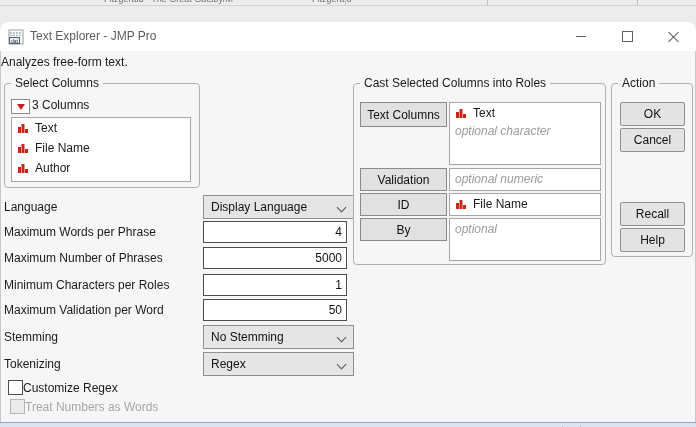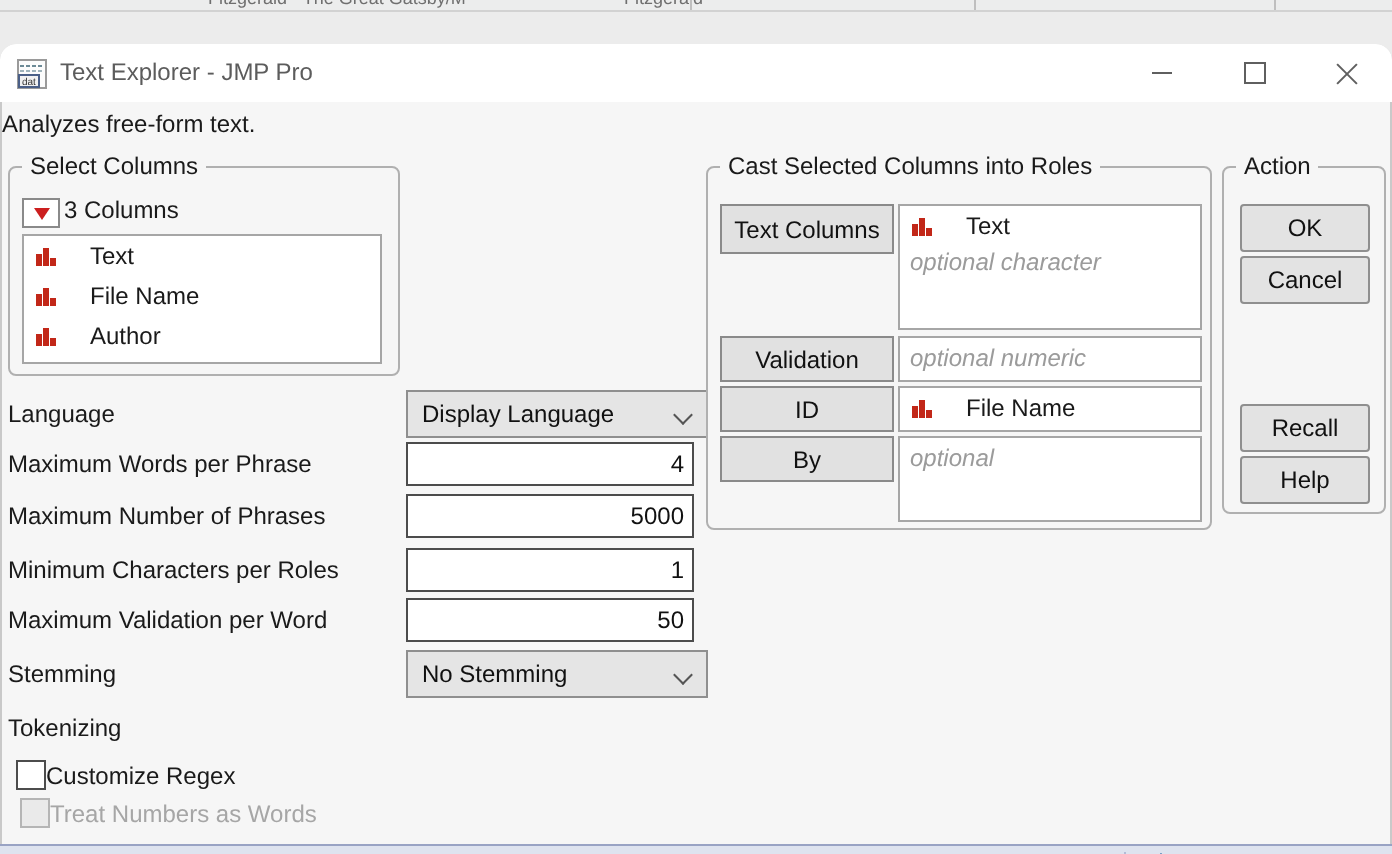--- a/index.html
+++ b/index.html
@@ -16,21 +16,21 @@
           border-radius:8px 8px 0 0;box-shadow:0 0 0 1px #c9c9c9 inset;}
   #titlebar{position:absolute;left:0;top:0;width:696px;height:29px;background:#ffffff;
             border-radius:8px 8px 0 0;}
   #title-text{position:absolute;left:30px;top:7px;color:#5c5c5c;font-size:12px;}
   .winctl{position:absolute;top:0;width:44px;height:29px;display:flex;align-items:center;justify-content:center;}
   
   .grp{position:absolute;border:1px solid #b0b0b0;border-radius:4px;}
   .grp-label{position:absolute;top:-8px;left:6px;background:#f6f6f6;padding:0 4px;color:#1a1a1a;}
   
   .listbox{position:absolute;background:#ffffff;border:1px solid #a6a6a6;}
-  .listitem{display:flex;align-items:center;gap:16px;height:20px;padding-left:5px;}
+  .listitem{display:flex;align-items:center;gap:6px;height:20px;padding-left:5px;}
   .ph{font-style:italic;color:#9b9b9b;}
   
   .btn{position:absolute;background:#e3e3e3;border:1px solid #8f8f8f;border-radius:2px;
        display:flex;align-items:center;justify-content:center;font-size:12px;color:#111;}
   .rolebtn{position:absolute;background:#e1e1e1;border:1px solid #8a8a8a;
        display:flex;align-items:center;justify-content:center;font-size:12px;color:#111;}
   
   .combo{position:absolute;background:#e5e5e5;border:1px solid #8f8f8f;display:flex;
          align-items:center;padding-left:7px;color:#111;}
   .chev{position:absolute;right:8px;top:8px;width:6px;height:6px;border-left:1px solid #555;
@@ -154,20 +154,24 @@
     <span class="flabel" style="top:281px">Maximum Validation per Word</span>
     <input class="numinput" style="left: 203px; top: 277px; width: 144px; height: 22px;" value="50">
 
     <span class="flabel" style="top:308px">Stemming</span>
     <div class="combo" style="left:203px;top:303px;width:142px;height:22px">
       <span>No Stemming</span>
       <span class="chev"></span>
     </div>
 
     <span class="flabel" style="top:335px">Tokenizing</span>
+    <div class="combo" style="left:203px;top:330px;width:142px;height:22px">
+      <span>Regex</span>
+      <span class="chev"></span>
+    </div>
 
     <div class="cbrow" style="left:8px;top:358px">
       <span class="cbbox"></span>
       <span class="cblabel">Customize Regex</span>
     </div>
     <div class="cbrow" style="left:10px;top:377px" aria-disabled="true">
       <span class="cbbox disabled"></span>
       <span class="cblabel disabled">Treat Numbers as Words</span>
     </div>
 

